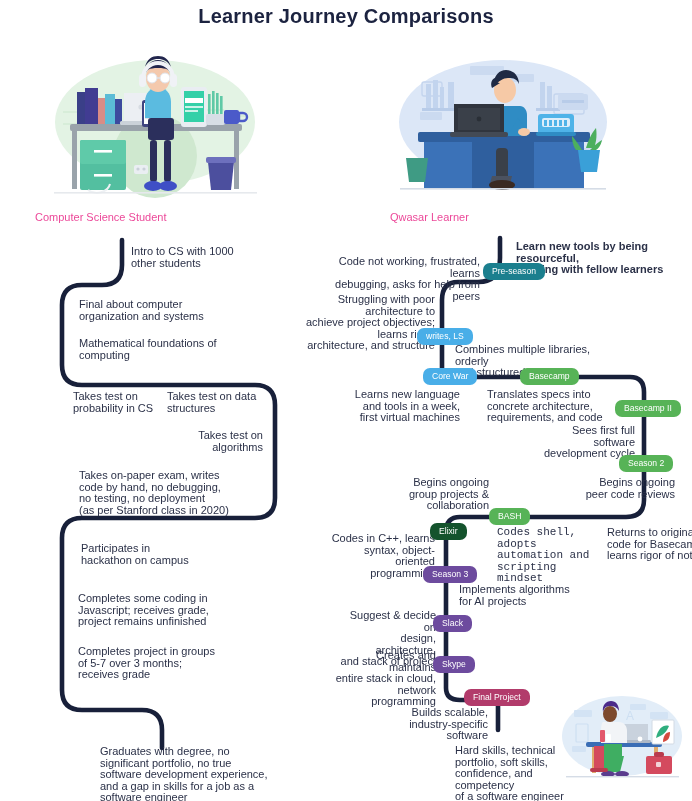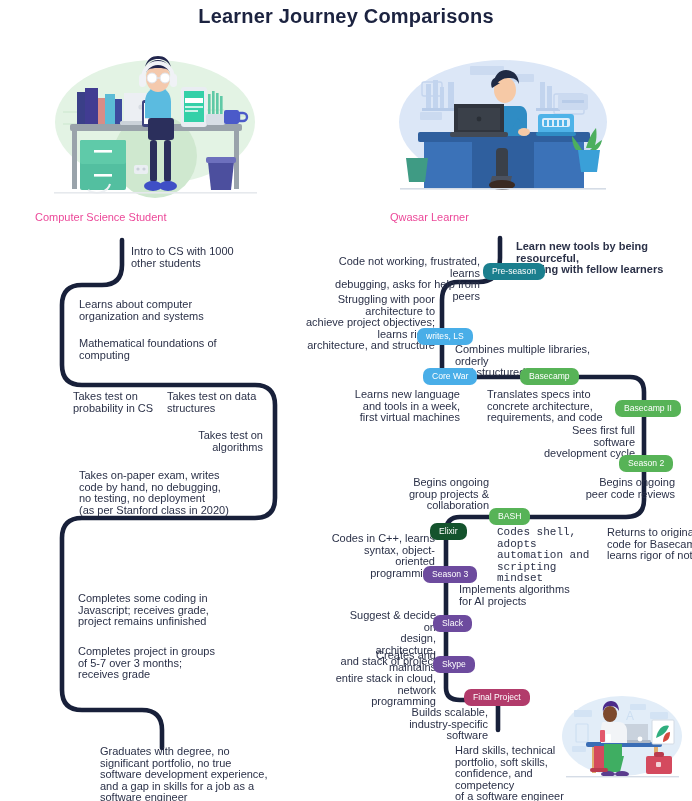--- a/index.html
+++ b/index.html
@@ -239,34 +239,36 @@
 
   <svg id="flow-left" viewBox="0 0 692 801">
     <path d="M122 240 L122 265 Q122 285 102 285 L82 285 Q62 285 62 305 L62 365 Q62 385 82 385
              L255 385 Q275 385 275 405 L275 498 Q275 518 255 518
              L82 518 Q62 518 62 538 L62 690 Q62 710 82 710
              L142 710 Q162 710 162 730 L162 748" fill="none" stroke="#18203a" stroke-width="4.6" stroke-linecap="round"></path>
   </svg>
 
   <div class="note l" style="left:131px;top:246px;width:140px;">Intro to CS with 1000
 other students</div>
-  <div class="note l" style="left:79px;top:299px;width:160px;">Learns about computer
+  <div class="note l" style="left:79px;top:299px;width:160px;">Final about computer
 organization and systems</div>
   <div class="note l" style="left:79px;top:338px;width:165px;">Mathematical foundations of
 computing</div>
   <div class="note l" style="left:73px;top:391px;width:110px;">Takes test on
 probability in CS</div>
   <div class="note l" style="left:167px;top:391px;width:110px;">Takes test on data
 structures</div>
   <div class="note r" style="left:155px;top:430px;width:108px;">Takes test on
 algorithms</div>
   <div class="note l" style="left:79px;top:470px;width:175px;">Takes on-paper exam, writes
 code by hand, no debugging,
 no testing, no deployment
 (as per Stanford class in 2020)</div>
+  <div class="note l" style="left:81px;top:543px;width:150px;">Participates in
+hackathon on campus</div>
   <div class="note l" style="left:78px;top:593px;width:160px;">Completes some coding in
 Javascript; receives grade,
 project remains unfinished</div>
   <div class="note l" style="left:78px;top:646px;width:165px;">Completes project in groups
 of 5-7 over 3 months;
 receives grade</div>
   <div class="note l" style="left:100px;top:746px;width:200px;">Graduates with degree, no
 significant portfolio, no true
 software development experience,
 and a gap in skills for a job as a

